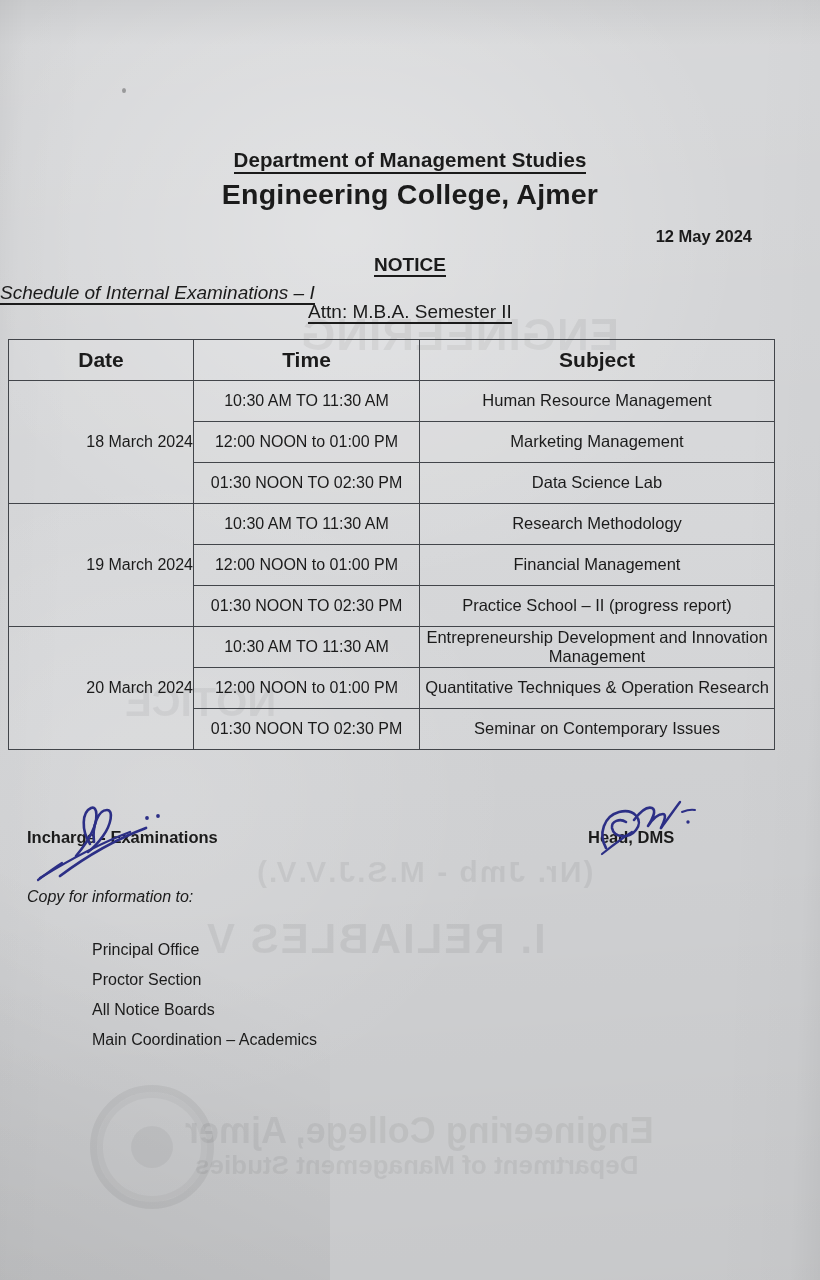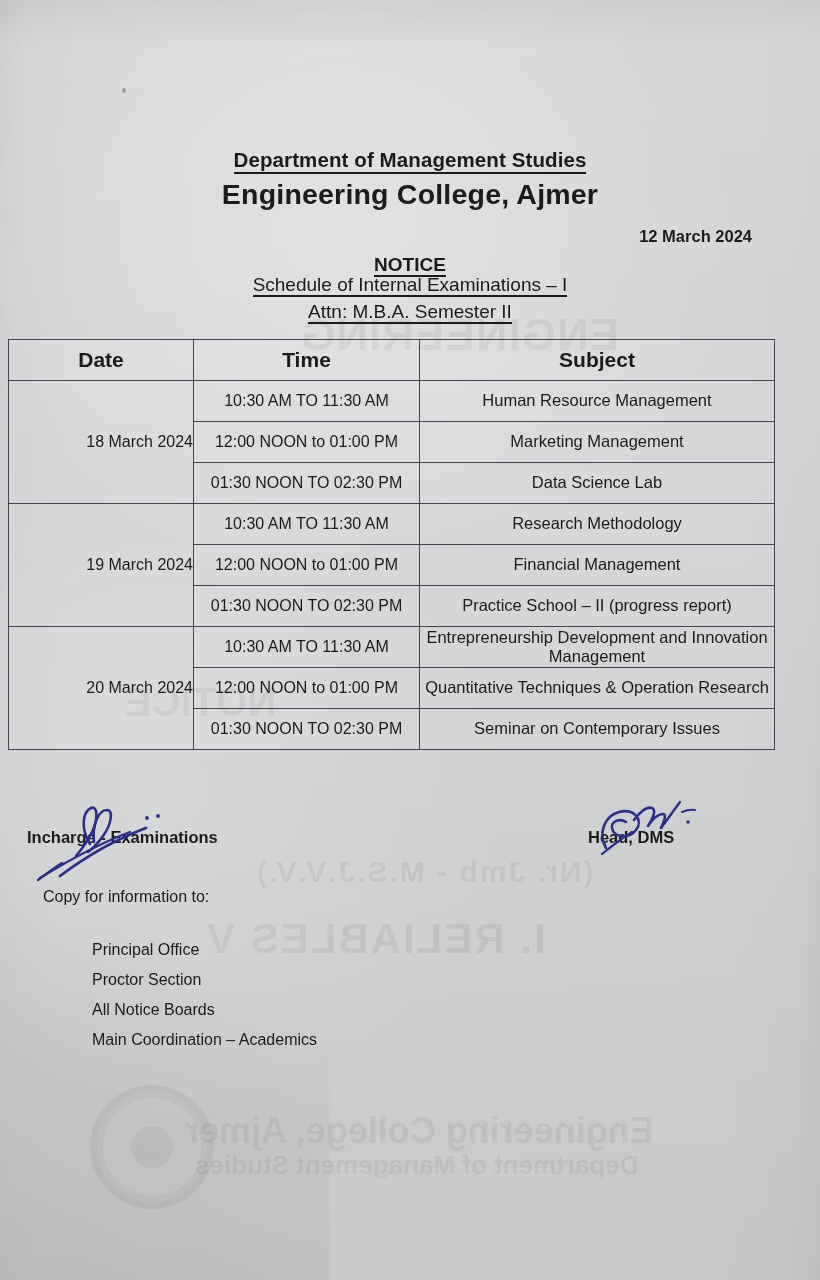--- a/index.html
+++ b/index.html
@@ -127,24 +127,25 @@
     position: absolute;
     left: 0; right: 0; top: 254px;
     text-align: center;
     font-size: 19px;
     font-weight: 700;
   }
   .notice-title span { border-bottom: 2px solid #1b1b1b; padding-bottom: 0px; }
 
   .notice-sub1 {
     position: absolute;
-    left: 0; right: 0; top: 274px;
-    text-align: center;
+    left: 0; right: 0; top: 282px;
+    text-align: left;
     font-size: 19px;
     font-weight: 400;
+    font-style: italic;
   }
   .notice-sub1 span { border-bottom: 2px solid #1b1b1b; padding-bottom: 0px; }
 
   .notice-sub2 {
     position: absolute;
     left: 0; right: 0; top: 301px;
     text-align: center;
     font-size: 19px;
     font-weight: 400;
   }
@@ -211,21 +212,21 @@
   .ink {
     position: absolute;
     pointer-events: none;
     z-index: 5;
   }
 
   .copy-to {
     position: absolute;
     left: 27px; top: 888px;
     font-size: 16px;
-    margin-left: 16px;
+    font-style: italic;
   }
   .recip-list {
     position: absolute;
     left: 82px; top: 932px;
     margin: 10px;
     padding: 0;
     list-style: none;
   }
   .recip-list li {
     font-size: 16px;
@@ -252,21 +253,21 @@
   <div class="st-emblem"></div>
 
   <div class="content">
 
     <div class="hdr-dept">
       <span>Department of Management Studies</span>
     </div>
 
     <div class="hdr-college">Engineering College, Ajmer</div>
 
-    <div class="doc-date">12 March 2024</div>
+    <div class="doc-date">12 May 2024</div>
 
     <div class="notice-title">
       <span>NOTICE</span>
     </div>
 
     <div class="notice-sub1">
       <span>Schedule of Internal Examinations – I</span>
     </div>
 
     <div class="notice-sub2">

